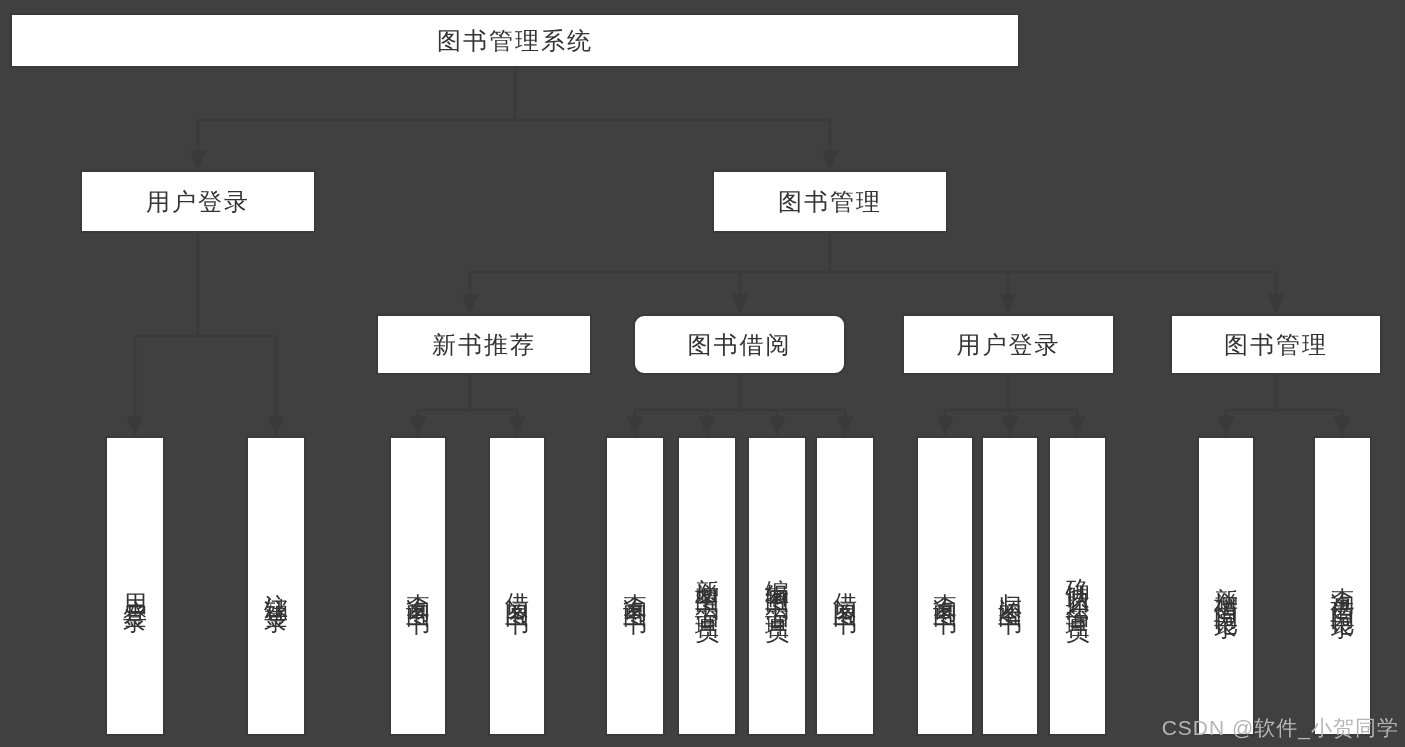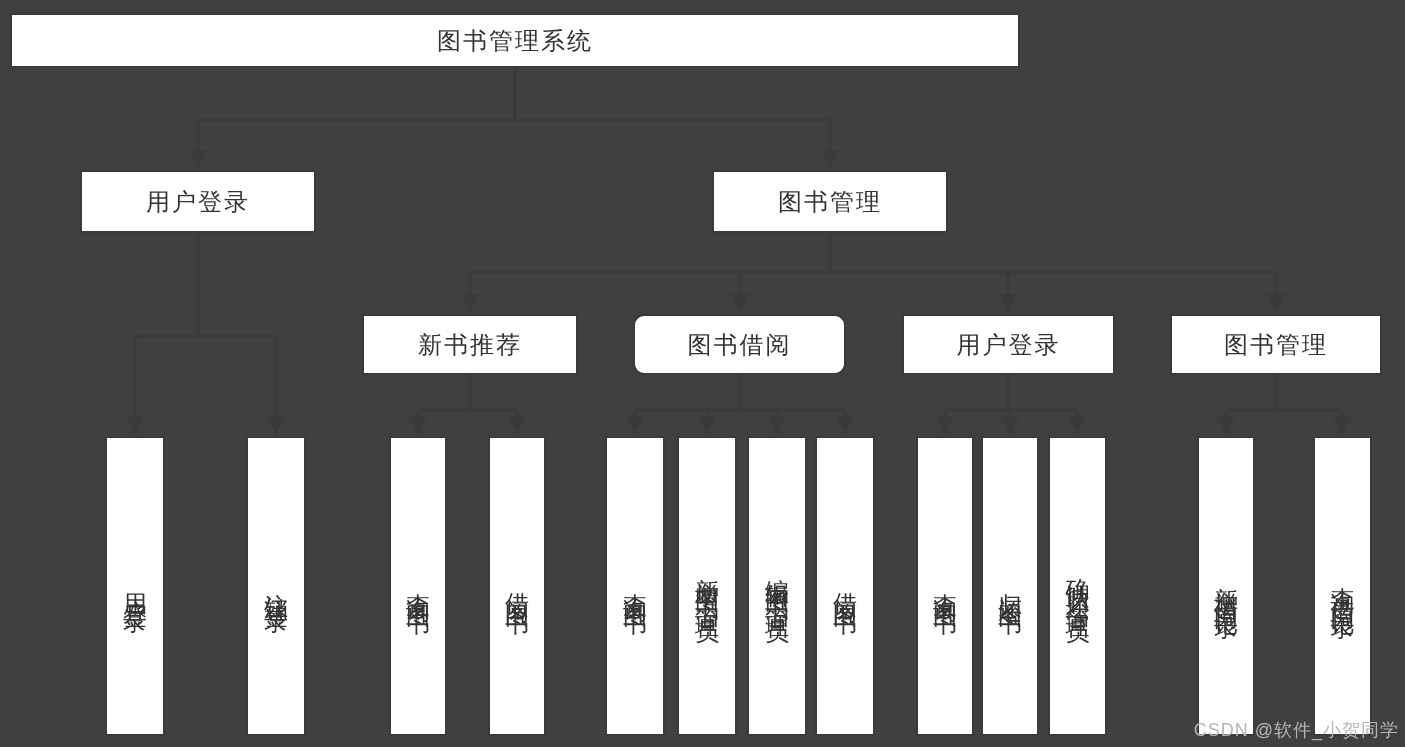--- a/index.html
+++ b/index.html
@@ -44,21 +44,21 @@
     text-orientation: mixed;
     letter-spacing: 6px;
     white-space: nowrap;
   }
   
   .n-root  { left: 10px;  top: 13px;  width: 1010px; height: 55px; }
   
   .n-user  { left: 80px;  top: 170px; width: 236px;  height: 63px; }
   .n-book  { left: 712px; top: 170px; width: 236px;  height: 63px; }
   
-  .g1 { left: 362px;  top: 314px; width: 216px; height: 61px; }
+  .g1 { left: 376px;  top: 314px; width: 216px; height: 61px; }
   .g2 { left: 633px;  top: 314px; width: 213px; height: 61px; border-radius: 11px; }
   .g3 { left: 902px;  top: 314px; width: 213px; height: 61px; }
   .g4 { left: 1170px; top: 314px; width: 212px; height: 61px; }
   
   .leaf { top: 436px; height: 300px; }
   .l1  { left: 105px;  width: 60px; }
   .l2  { left: 246px;  width: 60px; }
   .l3  { left: 389px;  width: 58px; }
   .l4  { left: 488px;  width: 58px; }
   .l5  { left: 605px;  width: 60px; }
@@ -67,21 +67,21 @@
   .l8  { left: 815px;  width: 60px; }
   .l9  { left: 916px;  width: 58px; }
   .l10 { left: 981px;  width: 58px; }
   .l11 { left: 1048px; width: 59px; }
   .l12 { left: 1197px; width: 58px; }
   .l13 { left: 1313px; width: 59px; }
   .watermark {
     position: absolute;
     right: 6px;
     bottom: 5px;
-    font-size: 18px;
+    font-size: 21px;
     color: #b5b5b5;
     letter-spacing: 1px;
     z-index: 5;
     white-space: nowrap;
     margin-top: 32px;
   }
 </style>
 </head>
 <body>
 

